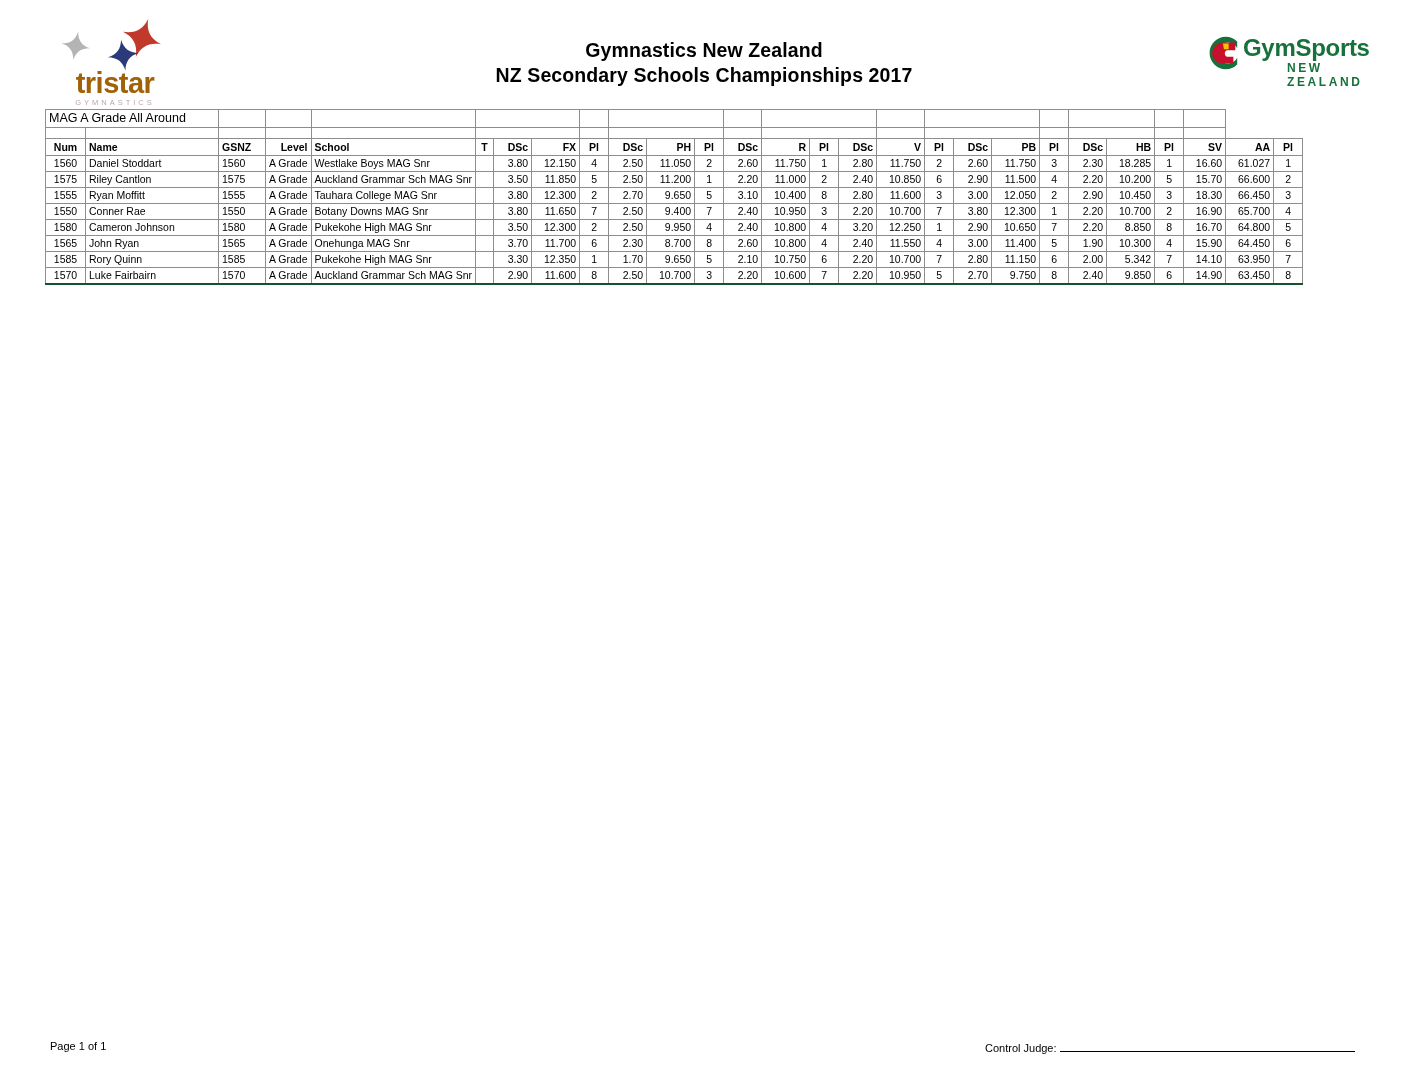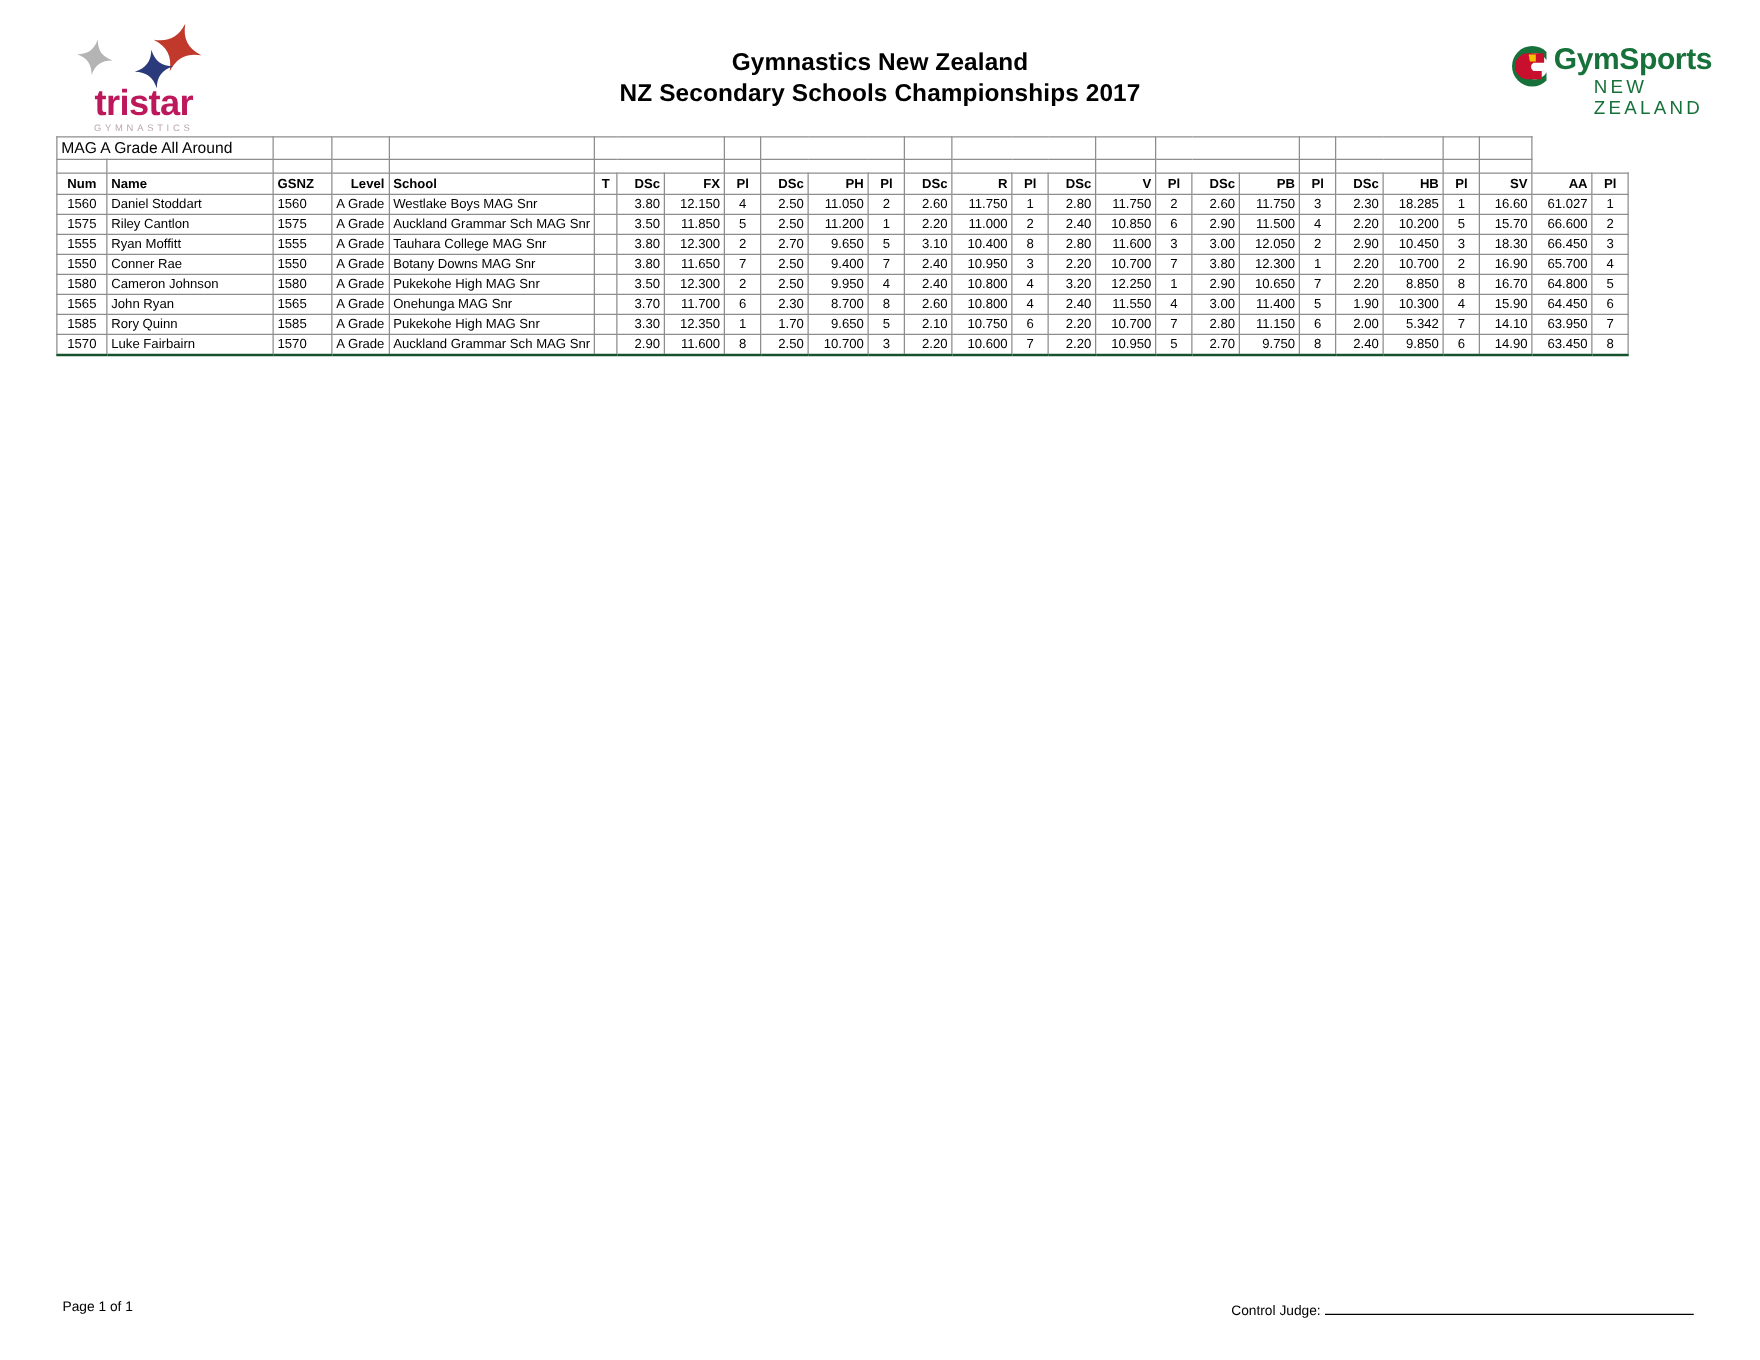--- a/index.html
+++ b/index.html
@@ -62,21 +62,21 @@
     height: 58px;
   }
   .tristar-word {
     position: absolute;
     left: 4px;
     top: 54px;
     width: 142px;
     text-align: center;
     font-size: 29px;
     font-weight: bold;
-    color: #be185d;
+    color: #a16207;
     line-height: 30px;
     letter-spacing: -0.5px;
   }
   .tristar-sub {
     position: absolute;
     left: 4px;
     top: 84px;
     width: 142px;
     text-align: center;
     font-size: 7.5px;
@@ -104,24 +104,24 @@
     left: 40px;
     top: 2px;
     font-size: 24px;
     font-weight: bold;
     color: #17713a;
     line-height: 26px;
     letter-spacing: -0.3px;
   }
   .gs-sub {
     position: absolute;
-    left: 72px;
+    left: 84px;
     top: 28px;
-    font-size: 15px;
-    font-weight: normal;
+    font-size: 12px;
+    font-weight: bold;
     letter-spacing: 2.6px;
     color: #17713a;
   }
 
   
   .results-wrap {
     position: absolute;
     left: 45px;
     top: 109px;
   }

